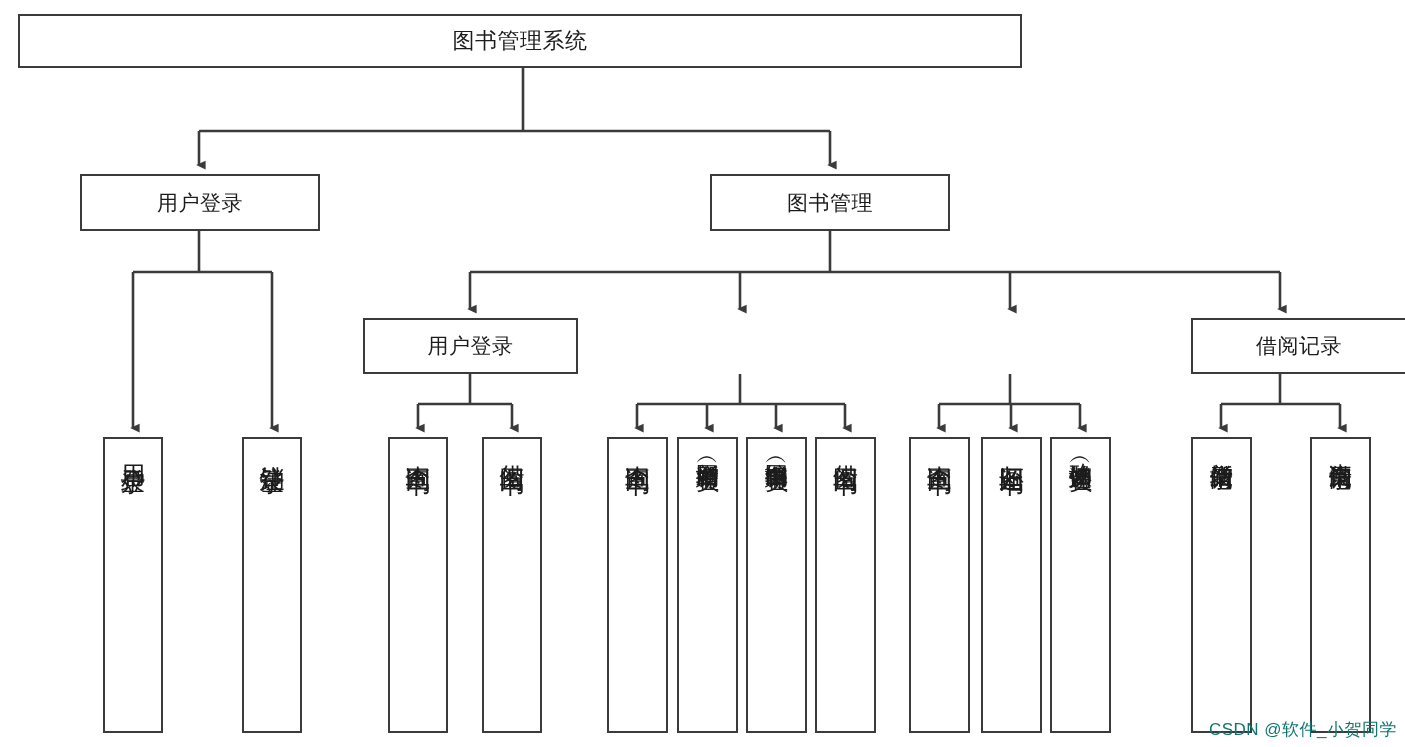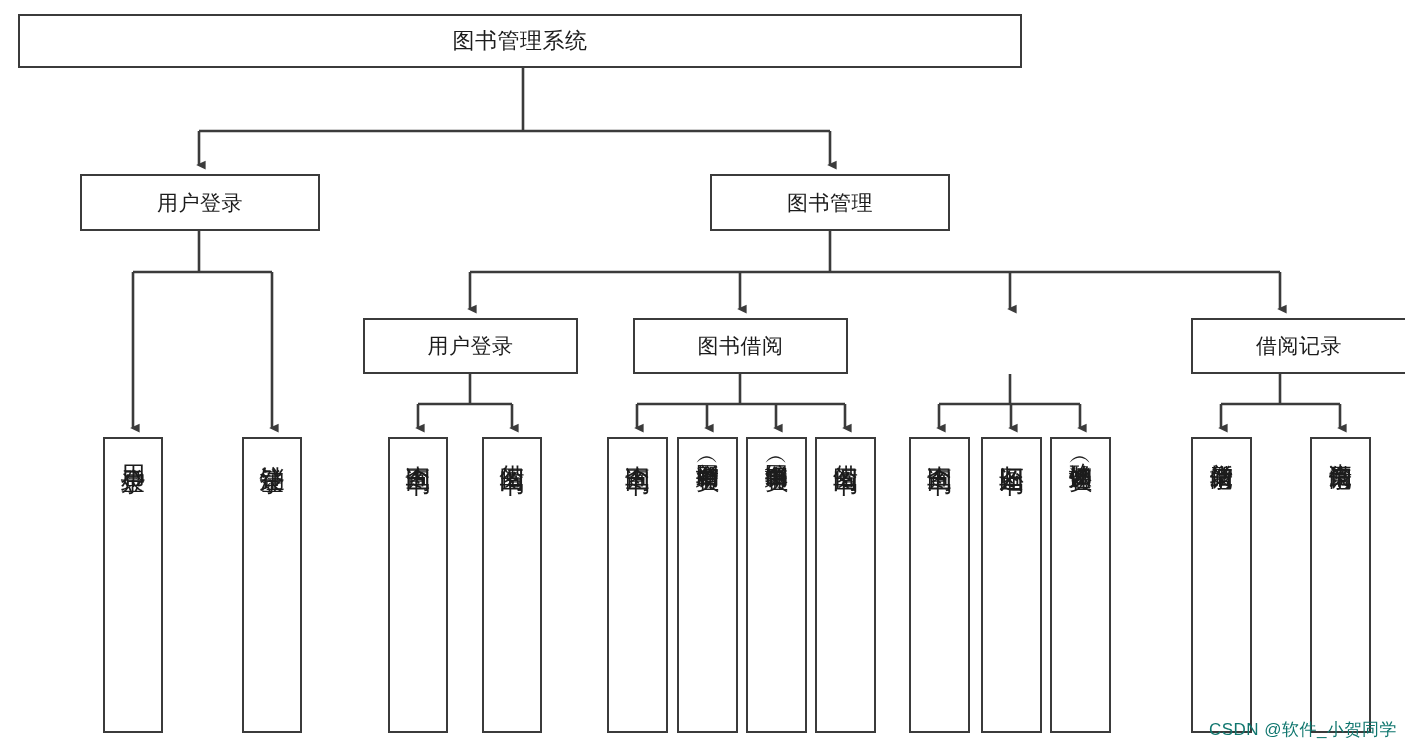--- a/index.html
+++ b/index.html
@@ -132,23 +132,20 @@
   <div class="node h" style="left:80px; top:174px; width:240px; height:57px;">
     <span>用户登录</span>
   </div>
   <div class="node h" style="left:710px; top:174px; width:240px; height:57px;">
     <span>图书管理</span>
   </div>
 
   <div class="node h" style="left:363px; top:318px; width:215px; height:56px;">
     <span>用户登录</span>
   </div>
-  <div class="node h" style="left:633px; top:318px; width:215px; height:56px;">
-    <span>图书借阅</span>
-  </div>
   <div class="node h" style="left:1172px; top:318px; width:216px; height:56px;margin-left:19px;">
     <span>借阅记录</span>
   </div>
 
   <div class="node leaf" style="left:103px; top:437px; width:60px; height:296px;">
     <span class="vtext">用户登录</span>
   </div>
   <div class="node leaf" style="left:242px; top:437px; width:60px; height:296px;">
     <span class="vtext">注销登录</span>
   </div>

